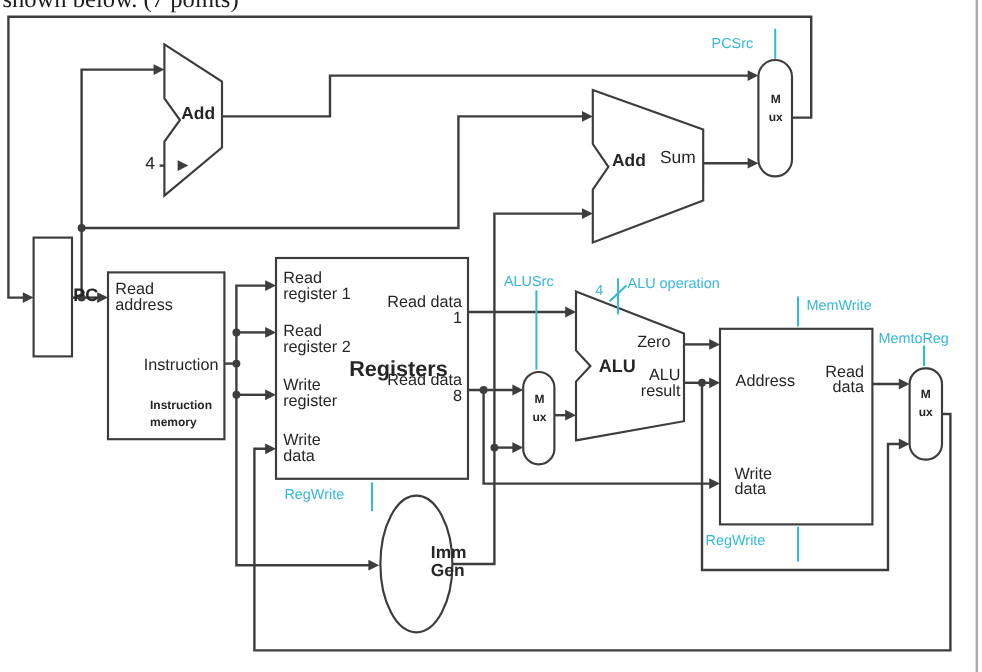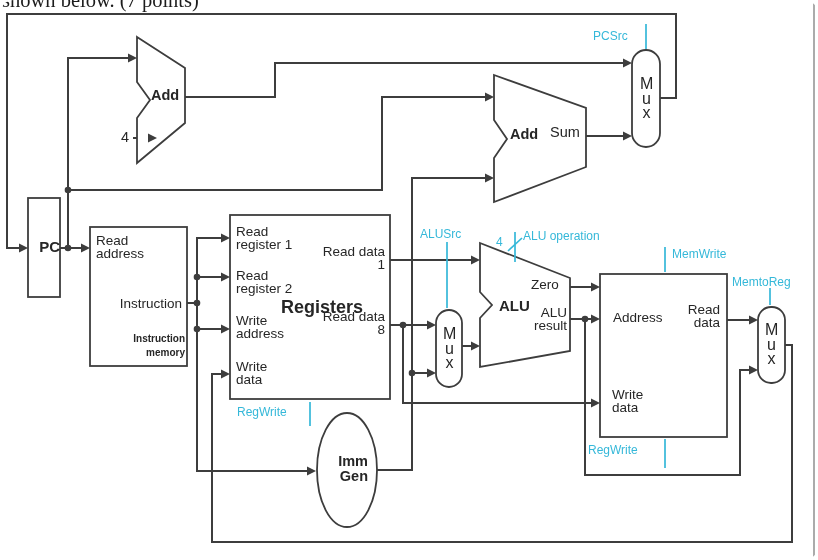--- a/index.html
+++ b/index.html
@@ -5,35 +5,35 @@
   :root{
     --wire:#3d3d3d;
     --accent:#35b8d9;
     --page-edge:#ababab;
     --background:#ffffff;
     --ink:#262626;
   }
   html,body{margin:0;padding:0;background:#fff;}
   #stage{
     position:relative;width:818px;height:560px;background:var(--background);
-    overflow:hidden;font-family:"Liberation Sans",sans-serif;color:var(--ink);border-radius:14px;
+    overflow:hidden;font-family:"Liberation Sans",sans-serif;color:var(--ink);
   }
   #stage svg{position:absolute;left:0;top:0;}
   .w{fill:none;stroke:var(--wire);stroke-width:2;stroke-linejoin:miter;}
   .shape{fill:#ffffff;stroke:var(--wire);stroke-width:1.8;}
   .ah{fill:var(--wire);stroke:none;}
   .jd{fill:var(--wire);stroke:none;}
   .cs{fill:none;stroke:var(--accent);stroke-width:1.7;}
   .lbl{position:absolute;font-size:13.5px;line-height:12.5px;white-space:normal;}
   .bold{font-weight:bold;}
-  .ctr{text-align:right;}
+  .ctr{text-align:left;margin-left:33px;}
   .rt{text-align:right;}
   .nw{white-space:nowrap;}
   .cyan{position:absolute;color:var(--accent);font-size:12px;line-height:14px;white-space:nowrap;}
-  .muxl{position:absolute;width:13px;font-size:16px;font-weight:normal;line-height:14.5px;word-break:break-all;text-align:center;color:var(--ink);}
+  .muxl{position:absolute;width:13px;font-size:10px;font-weight:bold;line-height:14.5px;word-break:break-all;text-align:center;color:var(--ink);}
   .hdr{position:absolute;left:2px;top:-11px;font-family:"Liberation Serif",serif;font-size:20.5px;color:#1c1c1c;white-space:nowrap;}
   .edge{position:absolute;top:0;height:560px;width:2px;background:var(--page-edge);}
 </style>
 </head>
 <body>
 
 <div id="stage">
 
   <svg width="818" height="560" viewBox="0 0 818 560">
 
@@ -127,21 +127,21 @@
   <div class="hdr">shown below. (7 points)</div>
 
   <div class="lbl bold ctr" style="left:28px;top:241px;width:32px;font-size:15px;">PC</div>
 
   <div class="lbl" style="left:96px;top:235px;width:70px;">Read address</div>
   <div class="lbl rt nw" style="left:104px;top:298px;width:78px;">Instruction</div>
   <div class="lbl bold ctr" style="left:92px;top:332px;width:93px;font-size:10px;line-height:13.5px;">Instruction memory</div>
 
   <div class="lbl" style="left:236px;top:226px;width:80px;">Read register 1</div>
   <div class="lbl" style="left:236px;top:270px;width:80px;">Read register 2</div>
-  <div class="lbl" style="left:236px;top:315px;width:80px;">Write address</div>
+  <div class="lbl" style="left:236px;top:315px;width:80px;">Write register</div>
   <div class="lbl" style="left:236px;top:361px;width:60px;">Write data</div>
   <div class="lbl bold ctr nw" style="left:258px;top:301px;width:105px;font-size:18px;">Registers</div>
   <div class="lbl rt" style="left:321px;top:246px;width:64px;">Read data 1</div>
   <div class="lbl rt" style="left:321px;top:311px;width:64px;">Read data 8</div>
 
   <div class="lbl bold ctr" style="left:326px;top:454px;width:42px;font-size:14.5px;line-height:15px;">Imm Gen</div>
 
   <div class="lbl bold nw" style="left:151px;top:89px;font-size:14.5px;">Add</div>
   <div class="lbl nw" style="left:121px;top:131px;font-size:14.5px;">4</div>
 

